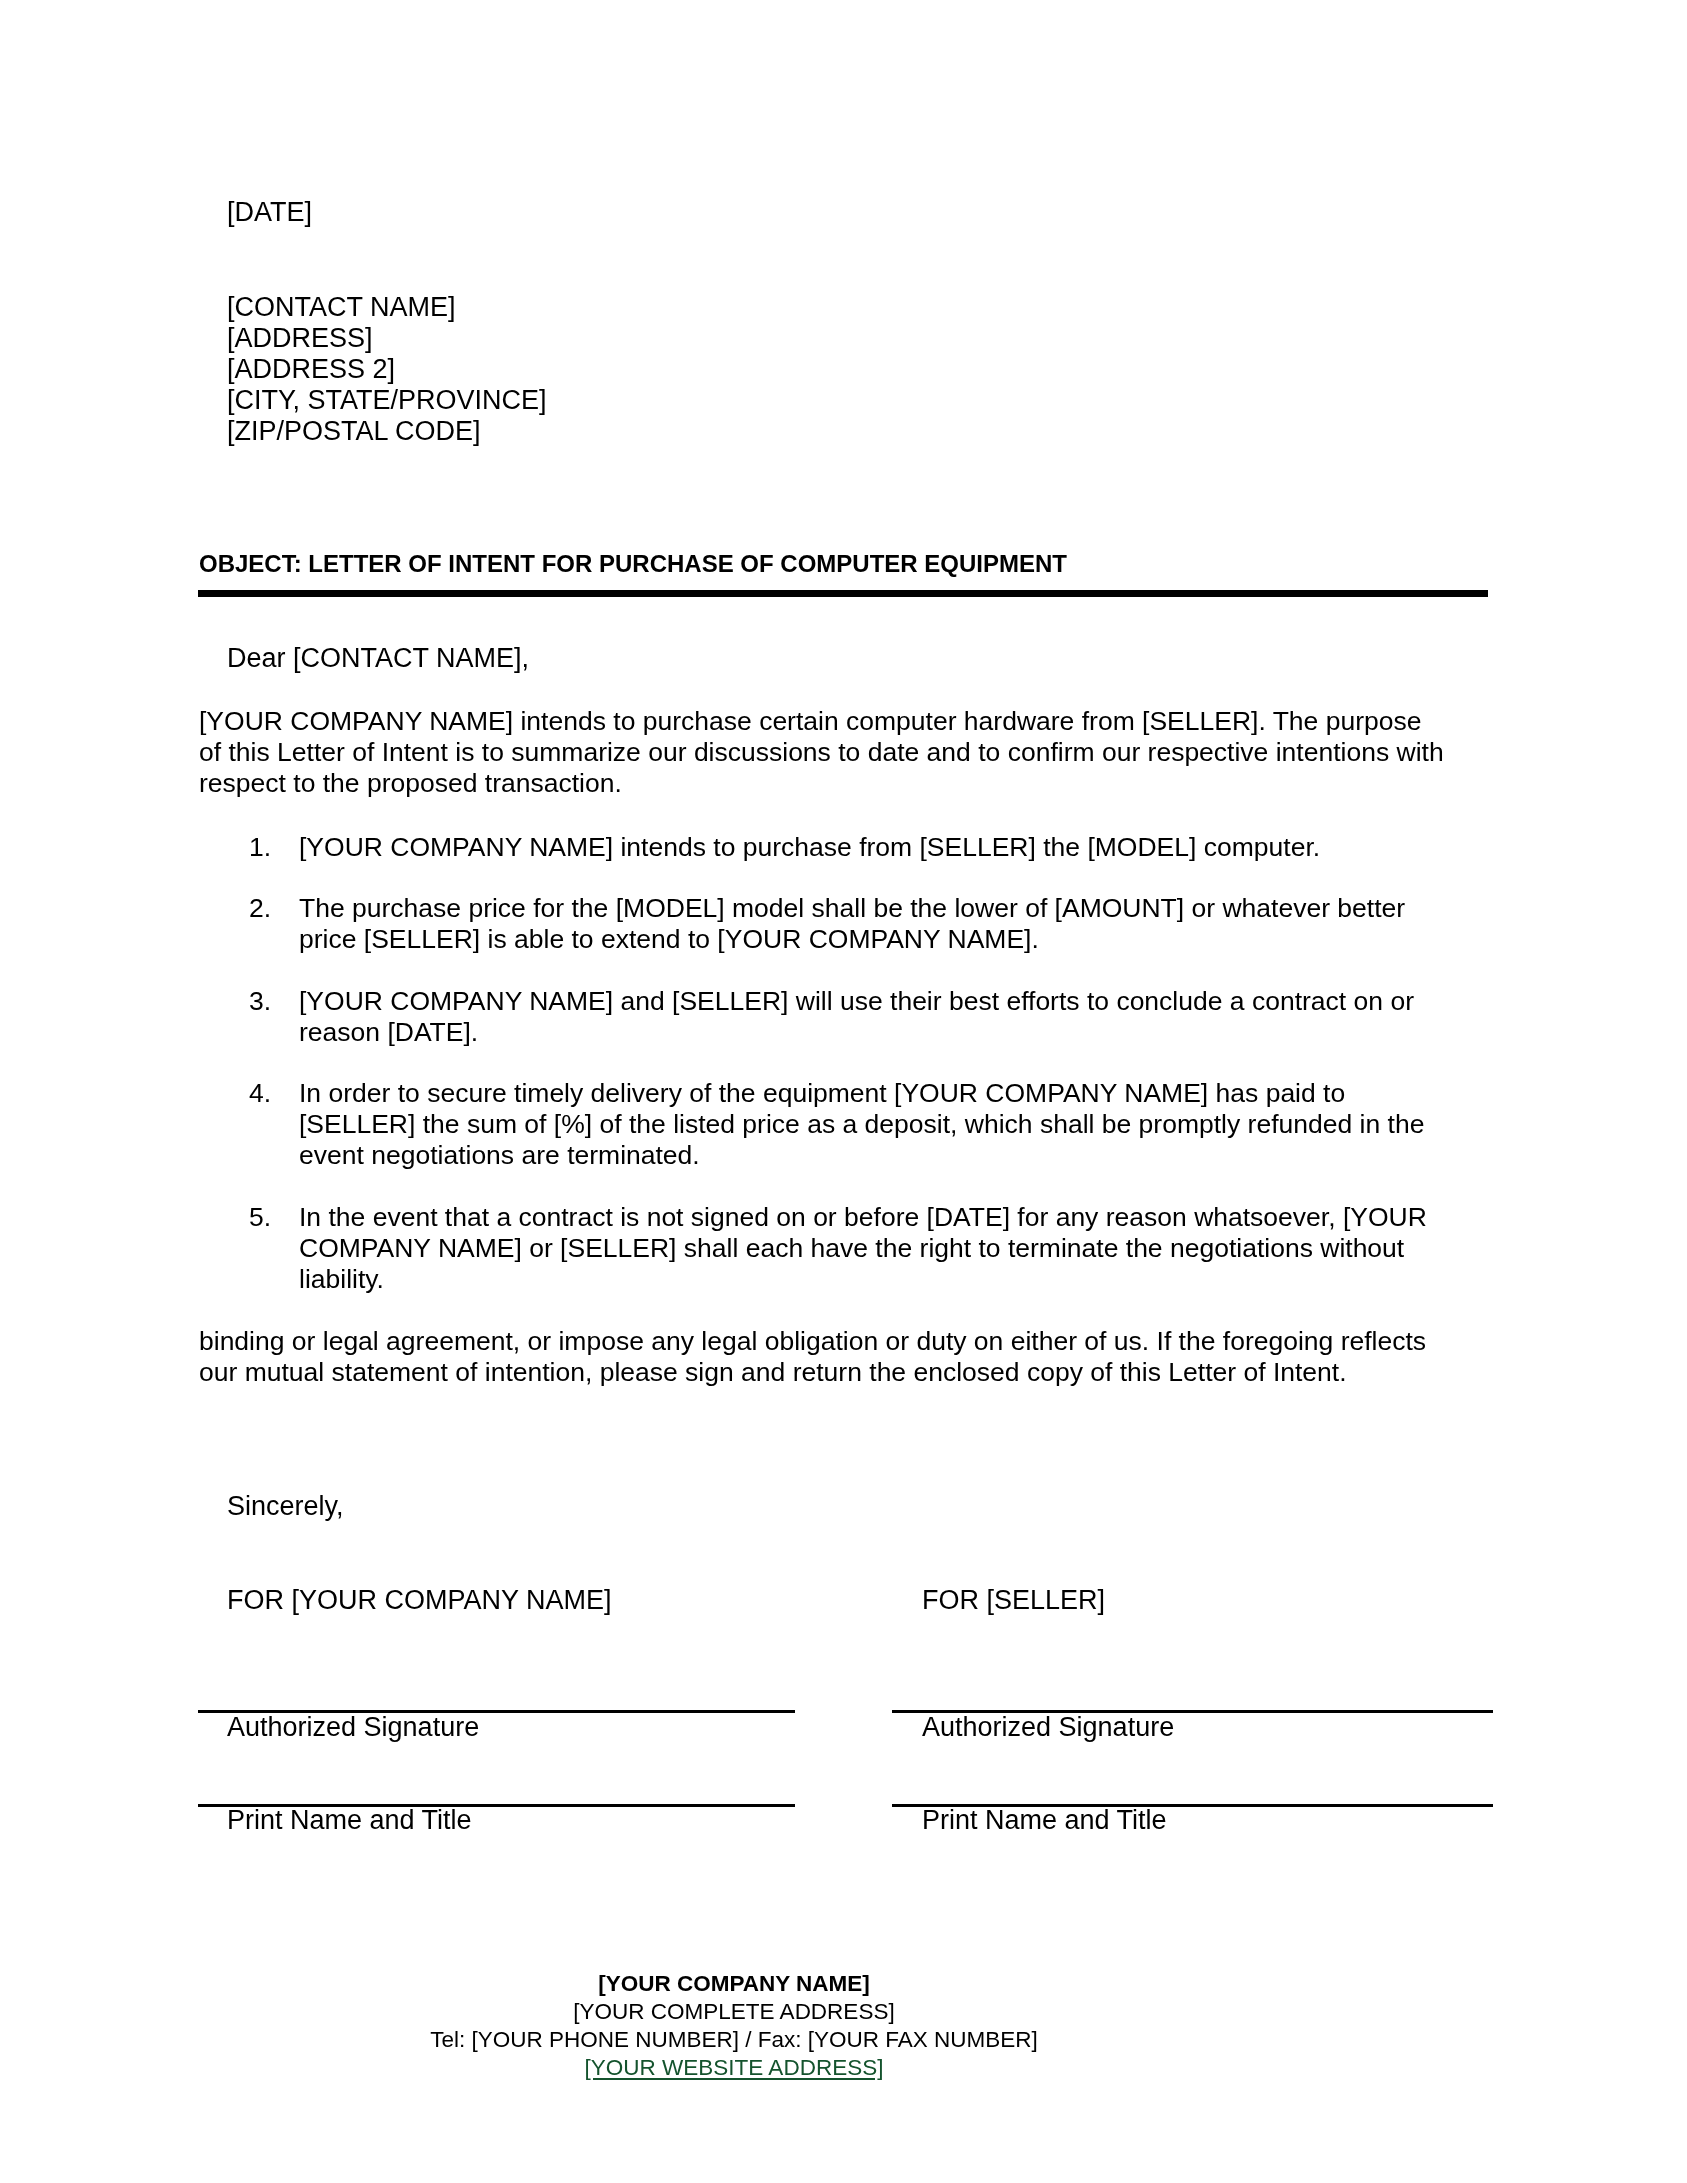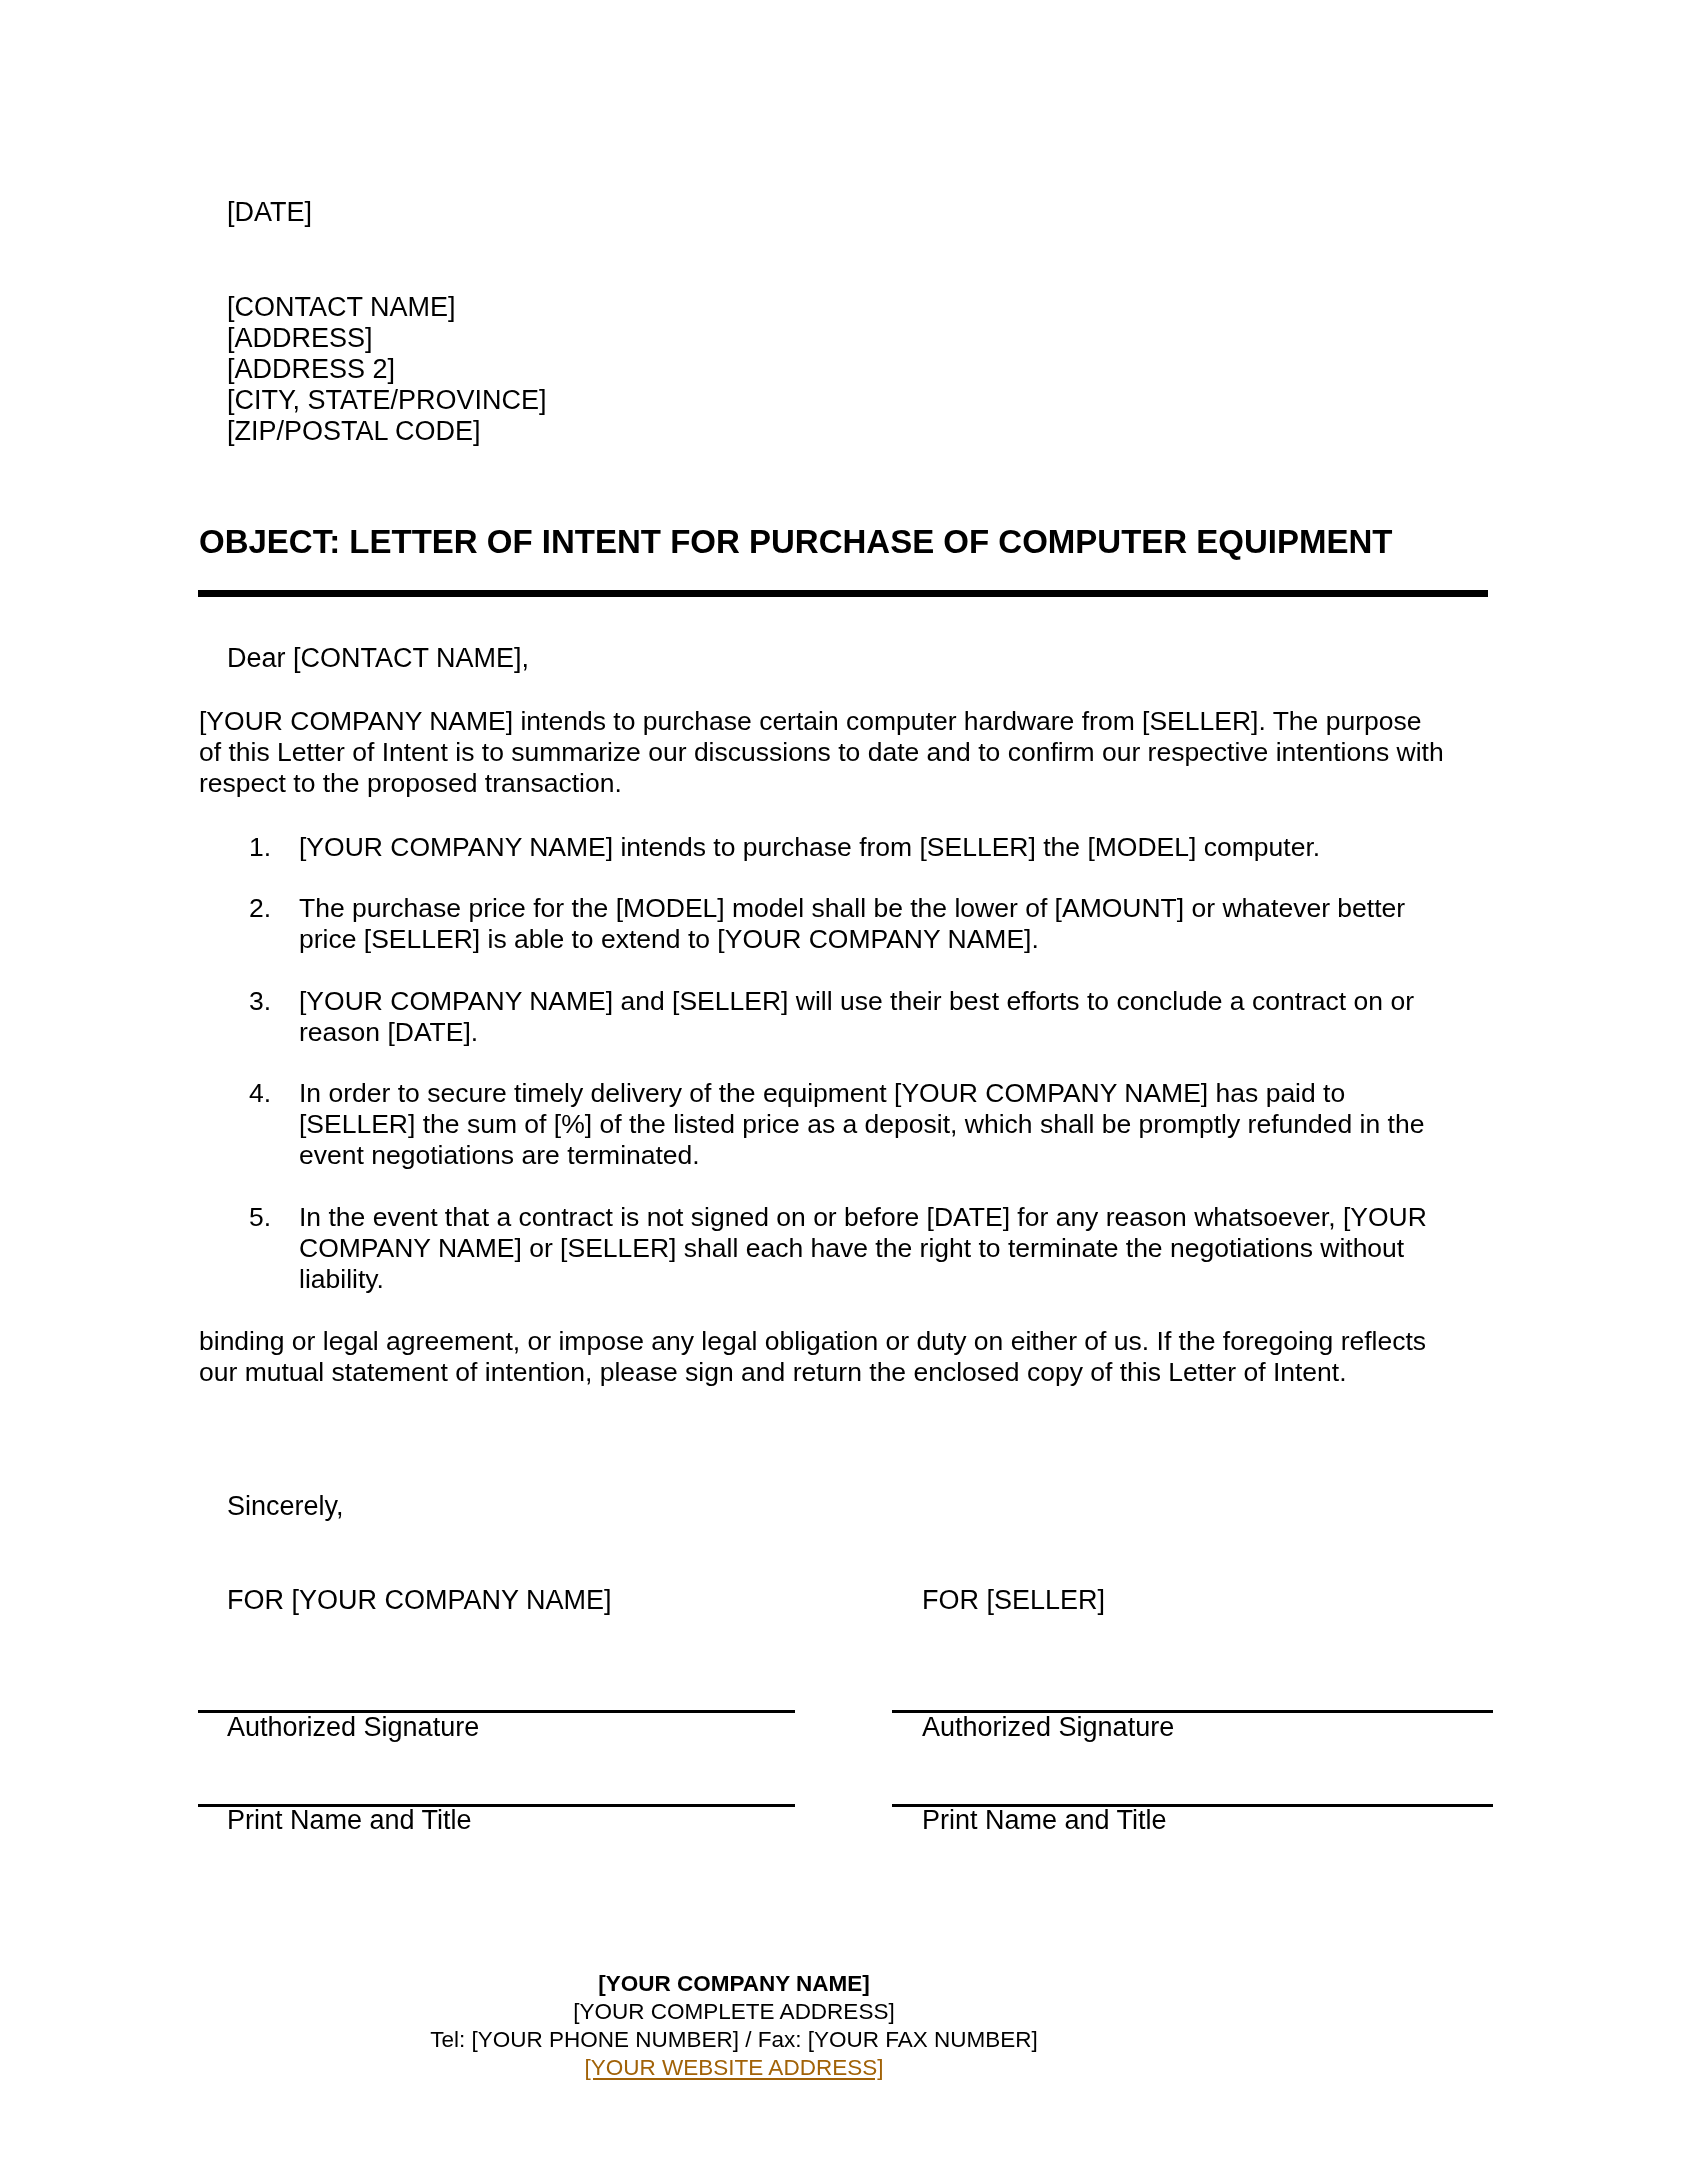--- a/index.html
+++ b/index.html
@@ -1,21 +1,21 @@
 <!DOCTYPE html>
 <html style="font-size:10.6px"><head>
 <meta charset="utf-8">
 <style>
   html, body { margin: 0; padding: 0; background: #ffffff; }
   body { width: 1687px; height: 2183px; position: relative; overflow: hidden;
          font-family: "Liberation Sans", sans-serif; color: #000000; }
   .abs { position: absolute; }
   .txt { font-size: 27px; line-height: 31px; white-space: nowrap; margin-left: 28px; }
   .left { left: 199px; }
-  .title { font-size: 33px; font-weight: bold; line-height: 31px; white-space: nowrap; left: 199px; top: 526px; text-align: right; }
+  .title { font-size: 24px; font-weight: bold; line-height: 31px; white-space: nowrap; left: 199px; top: 548px; text-align: right; }
   .rule { left: 198px; width: 1290px; top: 590px; height: 6.6px; background: #000; }
   .para { left: 199px; width: 1297px; font-size: 26.5px; line-height: 31px; }
   .para span.line { display: block; white-space: nowrap; }
   .item { left: 249px; width: 1257px; font-size: 26.5px; line-height: 31px; }
   .item .num { position: absolute; left: 0; top: 0; }
   .item .body { position: absolute; left: 50px; top: 0; width: 1211px; }
   .item .body span.line { display: block; white-space: nowrap; }
   .sigline { height: 2.6px; background: #000; }
   .sig-left { left: 198px; width: 597px; }
   .sig-right { left: 892px; width: 601px; }
@@ -101,15 +101,15 @@
 <div class="abs txt" style="left:894px; top:1585px">FOR [SELLER]</div>
 <div class="abs sigline sig-right" style="top:1710px"></div>
 <div class="abs txt" style="left:894px; top:1712px">Authorized Signature</div>
 <div class="abs sigline sig-right" style="top:1804px"></div>
 <div class="abs txt" style="left:894px; top:1805px">Print Name and Title</div>
 
 <div class="abs footer" style="top:1970px">
   <div class="bold">[YOUR COMPANY NAME]</div>
   <div>[YOUR COMPLETE ADDRESS]</div>
   <div>Tel: [YOUR PHONE NUMBER] / Fax: [YOUR FAX NUMBER]</div>
-  <div><a style="color: #a16207;">[YOUR WEBSITE ADDRESS]</a></div>
+  <div><a style="color: #14532d;">[YOUR WEBSITE ADDRESS]</a></div>
 </div>
 
 
 </body></html>

